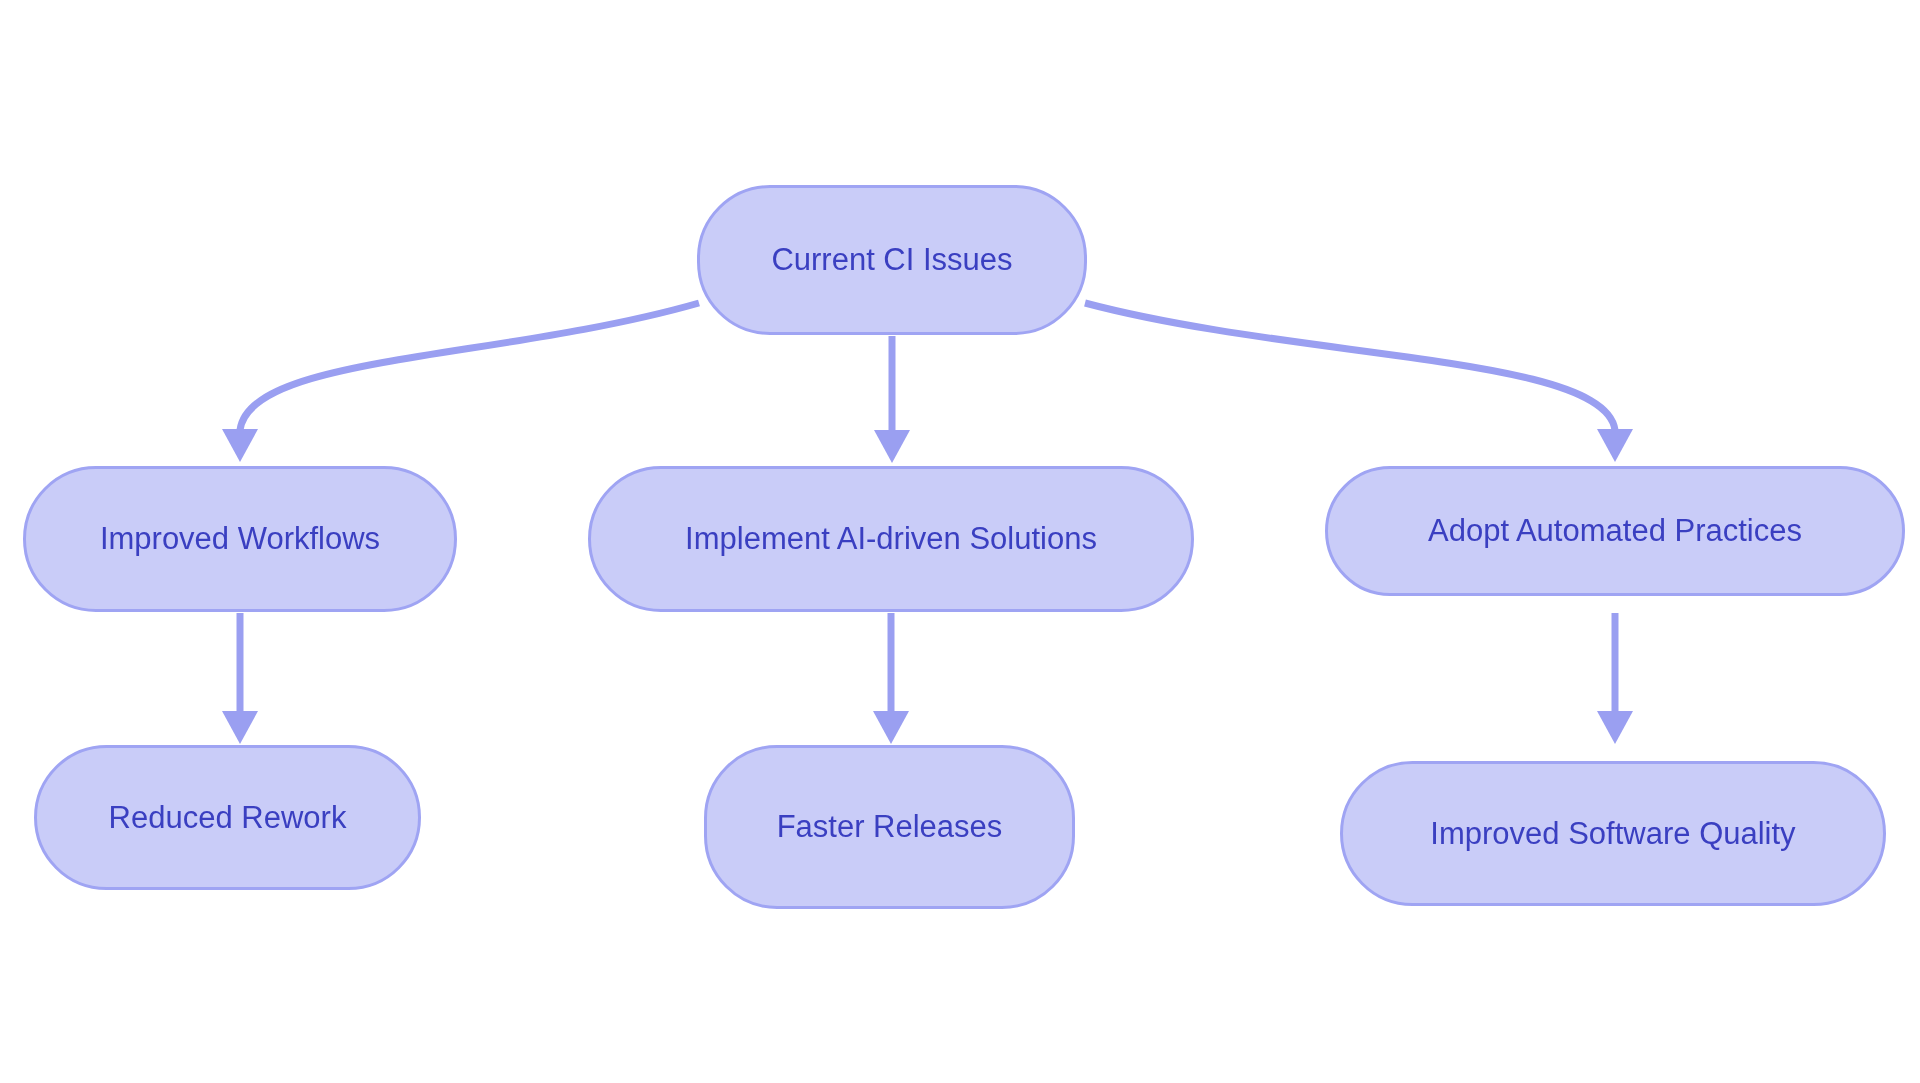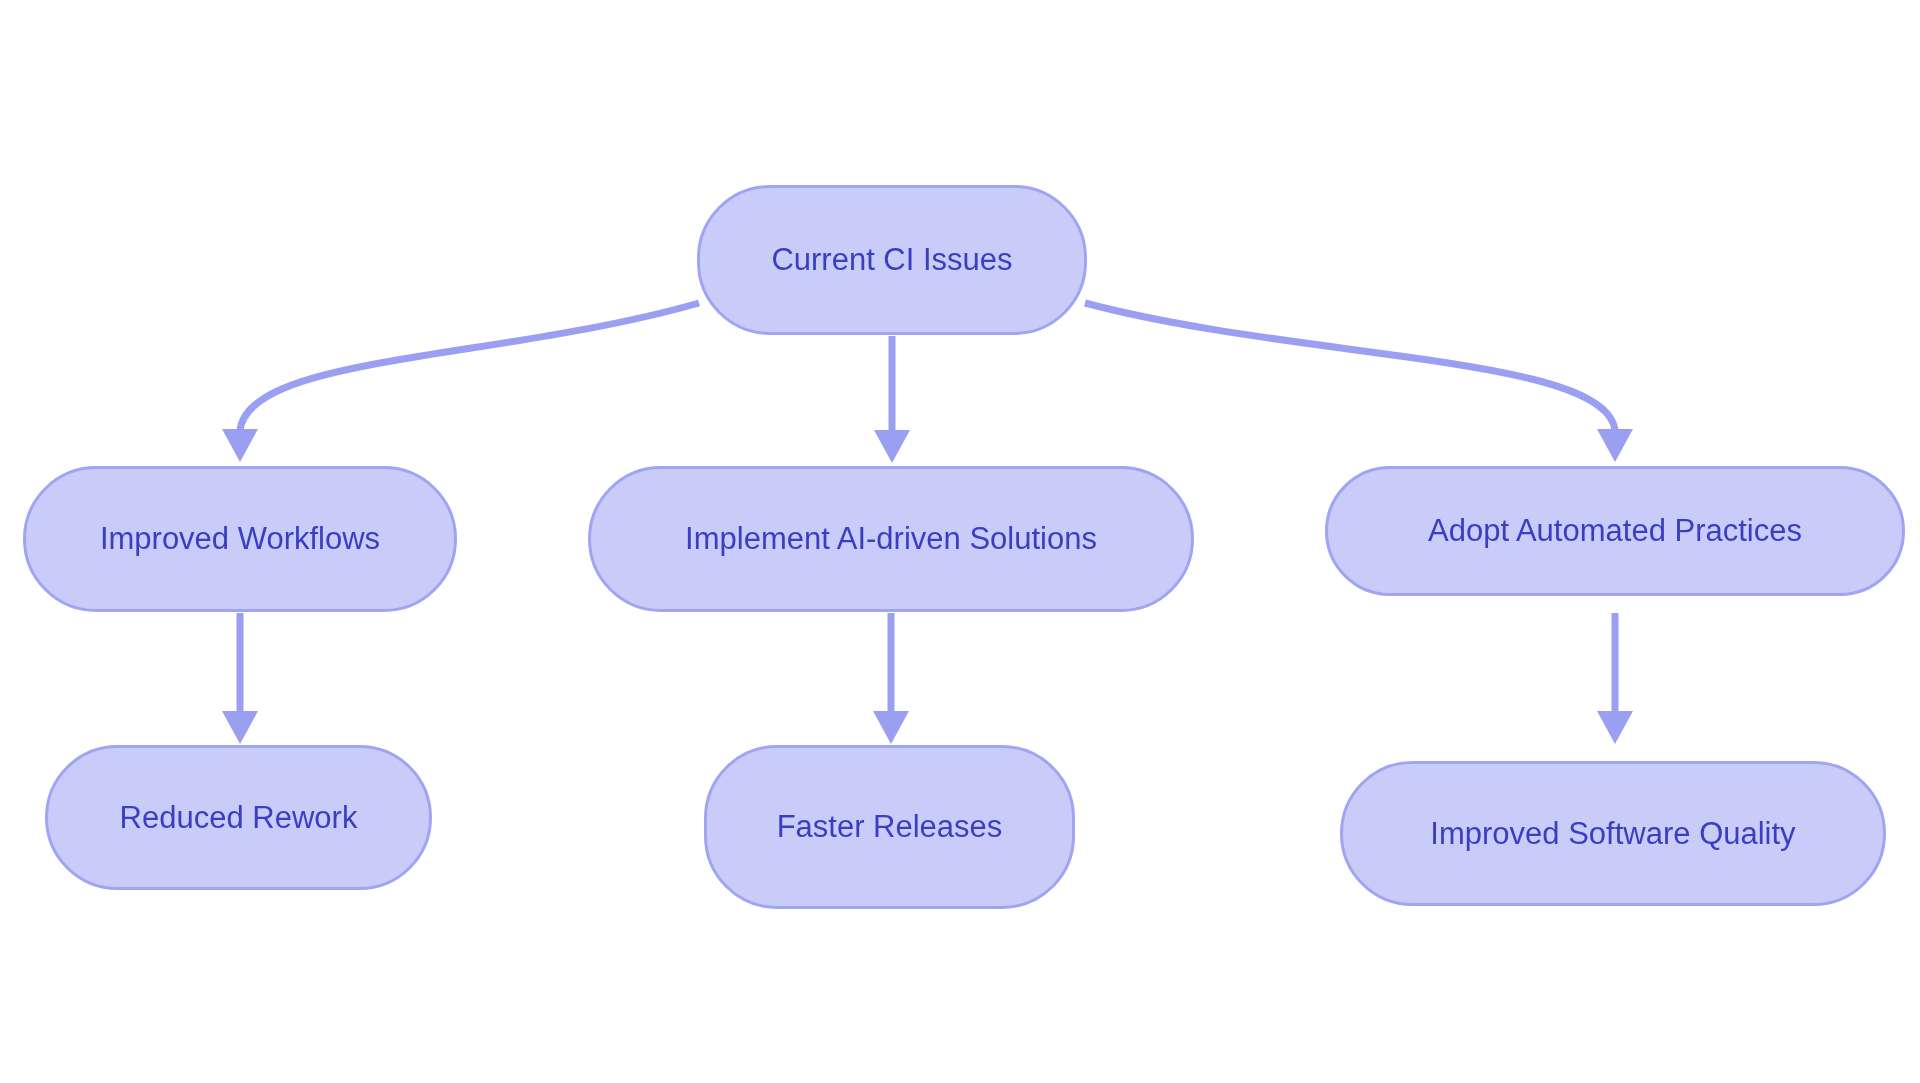--- a/index.html
+++ b/index.html
@@ -41,21 +41,21 @@
     color:var(--node-text);
     font-size:31px;
     text-align:center;
     white-space:nowrap;
   }
   
   .n-current  {left:697px; top:185px; width:390px; height:150px;text-align:center;}
   .n-optimize {left:23px;  top:466px; width:434px; height:146px;}
   .n-implement{left:588px; top:466px; width:606px; height:146px;}
   .n-adopt    {left:1325px;top:466px; width:580px; height:130px;}
-  .n-reduced  {left:45px;  top:745px; width:387px; height:145px;}
+  .n-reduced  {left:34px;  top:745px; width:387px; height:145px;}
   .n-faster   {left:704px; top:745px; width:371px; height:164px;}
   .n-improved {left:1340px;top:745px; width:546px; height:145px;margin-top:16px;}
 </style>
 </head>
 <body>
 
 <div class="canvas">
 
   <svg class="edges" viewBox="0 0 1920 1083" xmlns="http://www.w3.org/2000/svg" aria-hidden="true">
 

